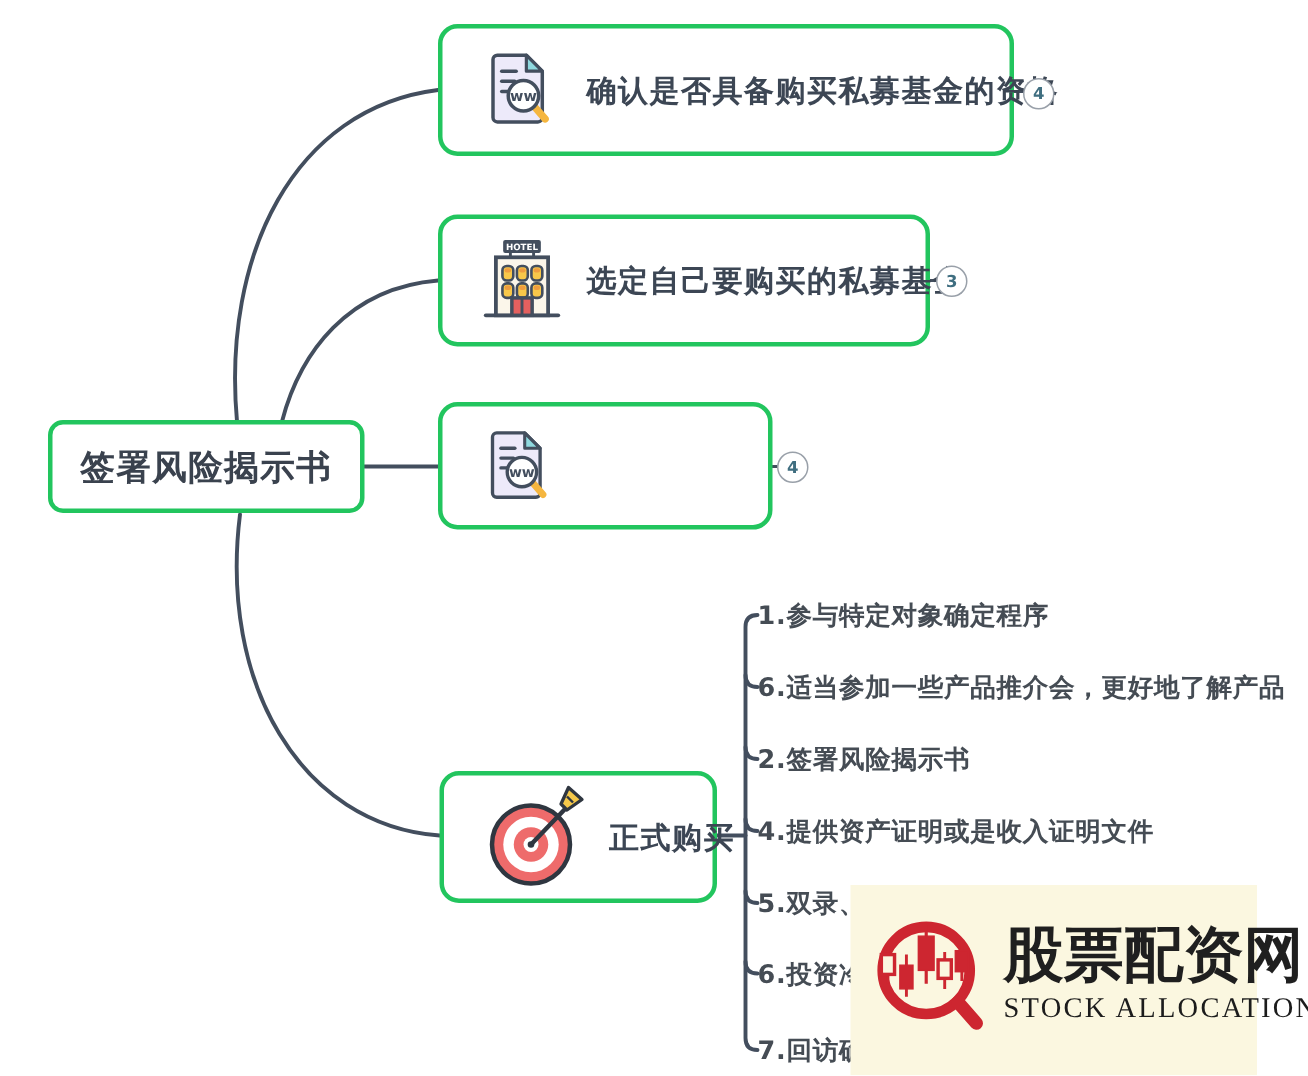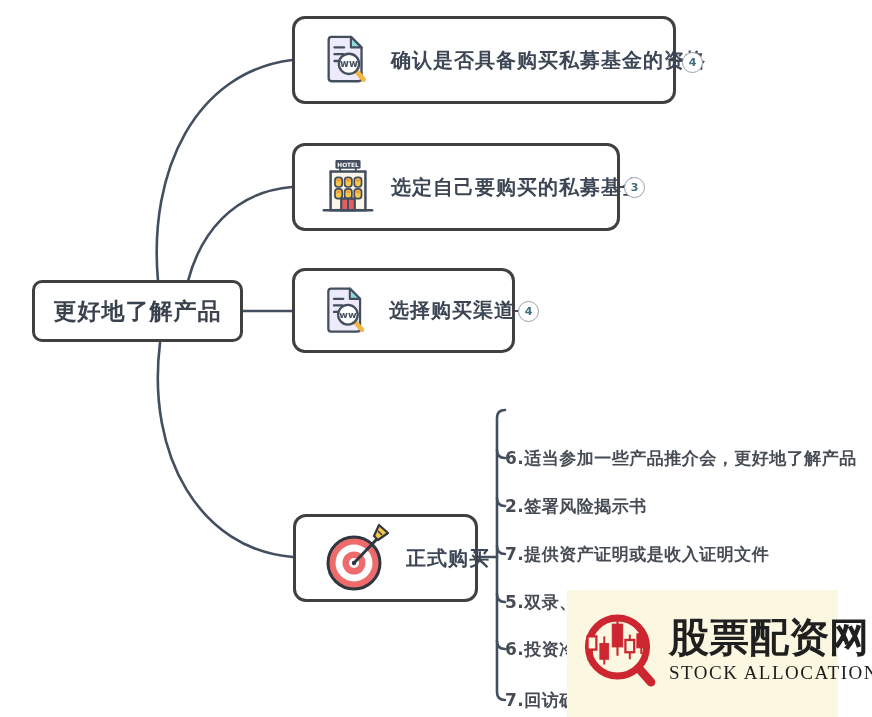--- a/index.html
+++ b/index.html
@@ -1,18 +1,18 @@
 <!DOCTYPE html>
 <html><head>
 <meta charset="utf-8">
 <style>
   html,body{margin:0;padding:0;background:#ffffff;font-family:"DejaVu Sans",sans-serif;}
   .canvas{position:relative;width:872px;height:717px;background:#ffffff;overflow:hidden;}
   svg.connectors{position:absolute;left:0;top:0;z-index:0;}
-  .node{position:absolute;box-sizing:border-box;background:#ffffff;border:3px solid #404040;
+  .node{position:absolute;box-sizing:border-box;background:#ffffff;border:3px solid #22c55e;
         display:flex;align-items:center;z-index:2;}
   .root-node{left:32px;top:280px;width:211px;height:62px;border-radius:10px;justify-content:center;}
   .root-node .label{font-size:23px;font-weight:bold;color:#3a424e;letter-spacing:1px;white-space:nowrap;}
   .branch{border-radius:13px;}
   .branch .label{font-size:20px;font-weight:bold;color:#3c4654;letter-spacing:1px;
                  margin-left:14px;white-space:nowrap;}
   .branch .icon{margin-left:24px;flex:0 0 auto;display:flex;}
   .b1{left:292px;top:16px;width:384px;height:88px;}
   .b2{left:292px;top:143px;width:328px;height:88px;}
   .b3{left:292px;top:268px;width:223px;height:85px;}
@@ -55,21 +55,21 @@
       <path d="M497,641 Q497,649 505,649"></path>
       <g stroke-width="2">
         <path d="M676,61 L682,61"></path>
         <path d="M620,187 L624,187"></path>
         <path d="M515,311 L518,311"></path>
       </g>
     </g>
   </svg>
 
   <div class="node root-node">
-    <span class="label">更好地了解产品</span>
+    <span class="label">签署风险揭示书</span>
   </div>
 
   <div class="node branch b1">
     <span class="icon">
       <svg width="58" height="58" viewBox="0 0 60 60">
         <path d="M13,6 H33 L44,17 V49 a3,3 0 0 1 -3,3 H13 a3,3 0 0 1 -3,-3 V9 a3,3 0 0 1 3,-3 Z" fill="#edeafa" stroke="#434e5e" stroke-width="2.4" stroke-linejoin="round"></path>
         <path d="M33,6 L44,17 H33 Z" fill="#8fd9df" stroke="#434e5e" stroke-width="2.2" stroke-linejoin="round"></path>
         <line x1="16" y1="17" x2="26" y2="17" stroke="#434e5e" stroke-width="2.4" stroke-linecap="round"></line>
         <line x1="16" y1="24" x2="25" y2="24" stroke="#434e5e" stroke-width="2.4" stroke-linecap="round"></line>
         <line x1="16" y1="31" x2="24" y2="31" stroke="#434e5e" stroke-width="2.4" stroke-linecap="round"></line>
@@ -125,21 +125,20 @@
         <path d="M13,6 H33 L44,17 V49 a3,3 0 0 1 -3,3 H13 a3,3 0 0 1 -3,-3 V9 a3,3 0 0 1 3,-3 Z" fill="#edeafa" stroke="#434e5e" stroke-width="2.4" stroke-linejoin="round"></path>
         <path d="M33,6 L44,17 H33 Z" fill="#8fd9df" stroke="#434e5e" stroke-width="2.2" stroke-linejoin="round"></path>
         <line x1="16" y1="17" x2="26" y2="17" stroke="#434e5e" stroke-width="2.4" stroke-linecap="round"></line>
         <line x1="16" y1="24" x2="25" y2="24" stroke="#434e5e" stroke-width="2.4" stroke-linecap="round"></line>
         <line x1="16" y1="31" x2="24" y2="31" stroke="#434e5e" stroke-width="2.4" stroke-linecap="round"></line>
         <line x1="39" y1="42" x2="46" y2="50" stroke="#f5b63f" stroke-width="5" stroke-linecap="round"></line>
         <circle cx="31" cy="34" r="10.5" fill="#ffffff" stroke="#434e5e" stroke-width="2.4"></circle>
         <text x="31" y="37.5" text-anchor="middle" font-size="10" font-weight="bold" fill="#434e5e">ww</text>
       </svg>
     </span>
-    <span class="label">选择购买渠道</span>
   </div>
   <div class="badge badge3">
     <span>4</span>
   </div>
 
   <div class="node branch b4">
     <span class="icon">
       <svg width="72" height="72" viewBox="0 0 72 72">
         <circle cx="34" cy="41" r="26" fill="#ee6b6b" stroke="#2f3640" stroke-width="3"></circle>
         <circle cx="34" cy="41" r="18.5" fill="#ffffff"></circle>
@@ -147,23 +146,24 @@
         <circle cx="34" cy="41" r="5" fill="#ffffff"></circle>
         <line x1="34" y1="41" x2="57" y2="17" stroke="#2f3640" stroke-width="3" stroke-linecap="round"></line>
         <circle cx="34" cy="41" r="2.2" fill="#2f3640"></circle>
         <polygon points="54,14 59,3 68,11 58,18" fill="#f5c84a" stroke="#2f3640" stroke-width="2.2" stroke-linejoin="round"></polygon>
         <line x1="58" y1="9" x2="62" y2="13" stroke="#2f3640" stroke-width="1.6"></line>
       </svg>
     </span>
     <span class="label">正式购买</span>
   </div>
 
+  <div class="leaf l1">1.参与特定对象确定程序</div>
   <div class="leaf l2">6.适当参加一些产品推介会，更好地了解产品</div>
   <div class="leaf l3">2.签署风险揭示书</div>
-  <div class="leaf l4">7.提供资产证明或是收入证明文件</div>
+  <div class="leaf l4">4.提供资产证明或是收入证明文件</div>
   <div class="leaf l5">5.双录、</div>
   <div class="leaf l6">6.投资冷</div>
   <div class="leaf l7">7.回访确</div>
 
   <div class="watermark">
     <span class="wm-logo">
       <svg width="88" height="100" viewBox="0 0 100 112">
         <circle cx="46" cy="48" r="33" fill="none" stroke="#cd2630" stroke-width="8"></circle>
         <line x1="70" y1="72" x2="84" y2="88" stroke="#cd2630" stroke-width="10" stroke-linecap="round"></line>
         <g stroke="#cd2630">

